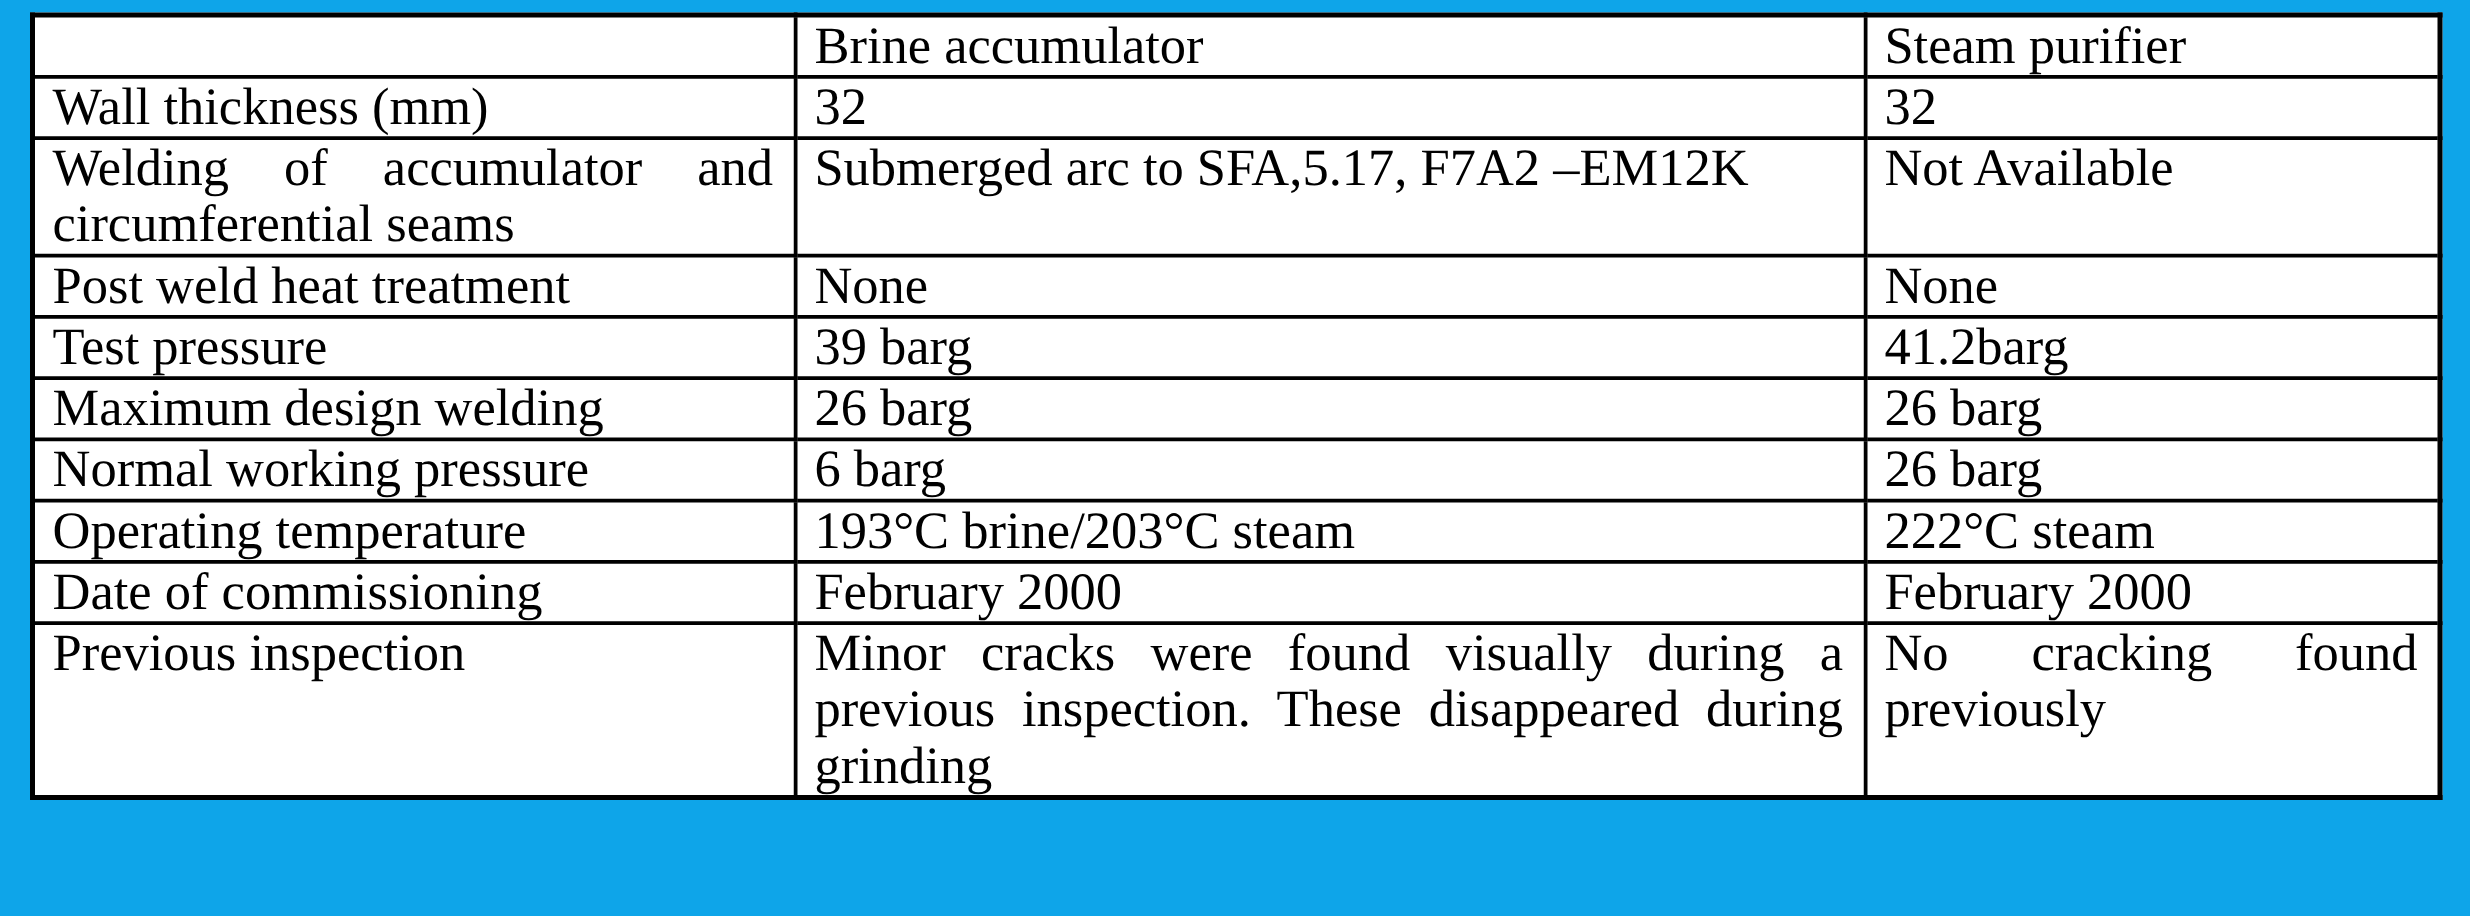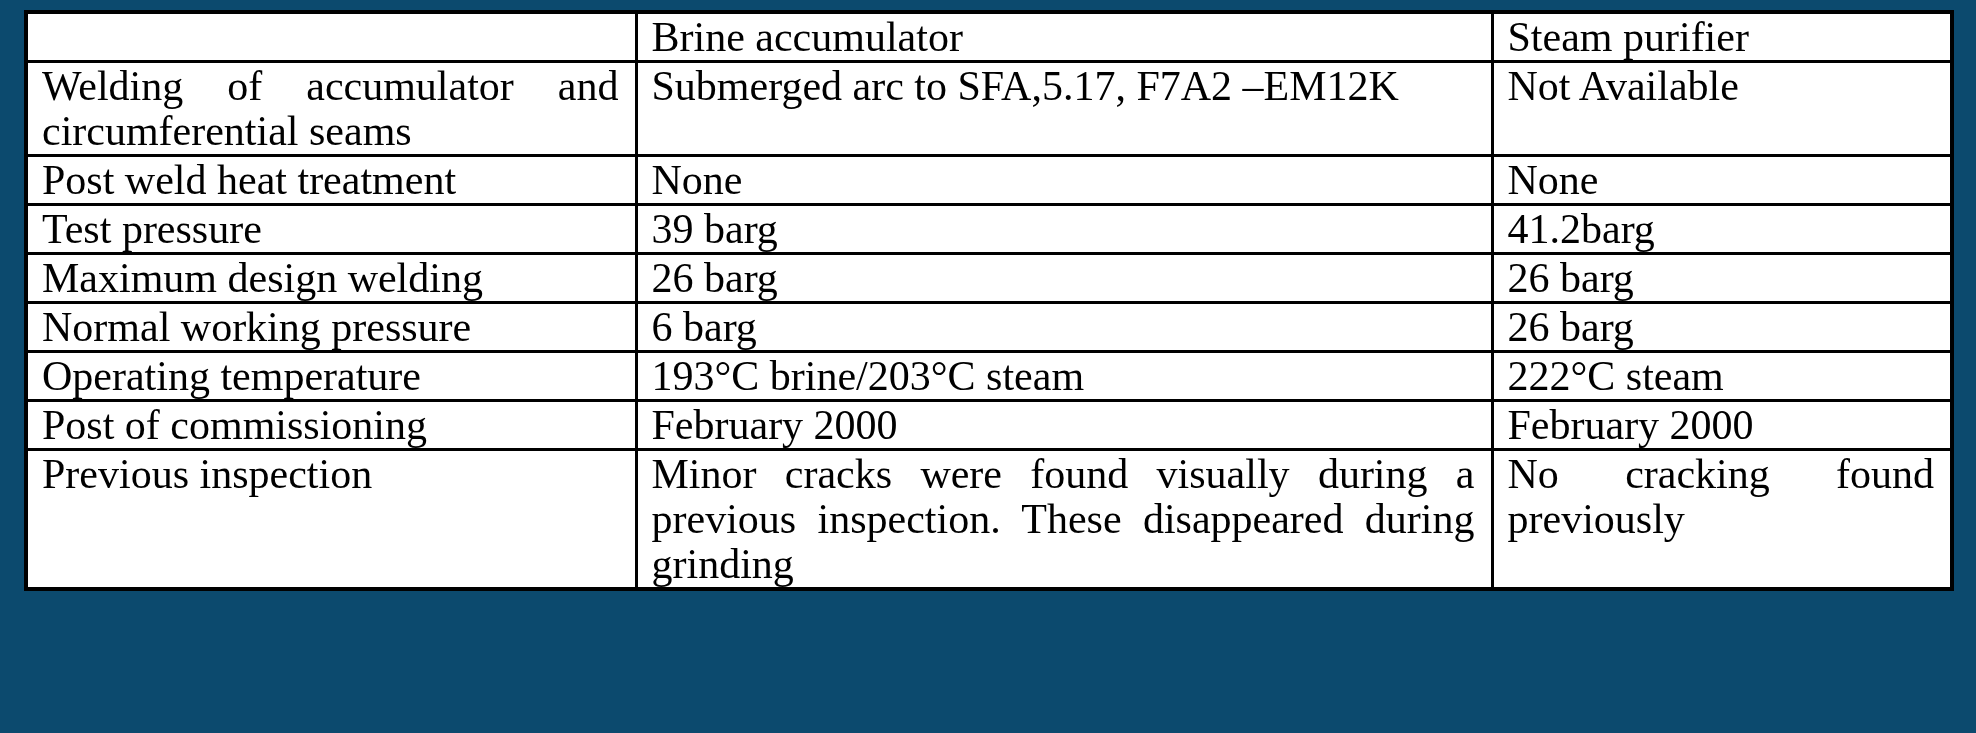--- a/index.html
+++ b/index.html
@@ -7,21 +7,21 @@
     padding: 0;
     background: #ffffff;
     width: 1976px;
     height: 733px;
     overflow: hidden;
   }
   .page {
     position: relative;
     width: 1976px;
     height: 733px;
-    background: #0c4a6e;
+    background: #0ea5e9;
   }
   table.specs {
     position: absolute;
     left: 24px;
     top: 10px;
     width: 1926px;
     border-collapse: collapse;
     table-layout: fixed;
     background: #ffffff;
     font-family: "Liberation Serif", "DejaVu Serif", serif;
@@ -55,20 +55,25 @@
       <col class="c1">
         <col class="c2">
         <col class="c3">
     </colgroup>
     <tbody>
       <tr class="r-single">
         <td></td>
         <td>Brine accumulator</td>
         <td>Steam purifier</td>
       </tr>
+      <tr class="r-single">
+        <td>Wall thickness (mm)</td>
+        <td>32</td>
+        <td>32</td>
+      </tr>
       <tr class="r-tall-a">
         <td>Welding of accumulator and circumferential seams</td>
         <td>Submerged arc to SFA,5.17, F7A2 –EM12K</td>
         <td>Not Available</td>
       </tr>
       <tr class="r-single">
         <td>Post weld heat treatment</td>
         <td>None</td>
         <td>None</td>
       </tr>
@@ -86,21 +91,21 @@
         <td>Normal working pressure</td>
         <td>6 barg</td>
         <td>26 barg</td>
       </tr>
       <tr class="r-single">
         <td>Operating temperature</td>
         <td>193°C brine/203°C steam</td>
         <td>222°C steam</td>
       </tr>
       <tr class="r-single">
-        <td>Post of commissioning</td>
+        <td>Date of commissioning</td>
         <td>February 2000</td>
         <td>February 2000</td>
       </tr>
       <tr class="r-tall-c">
         <td>Previous inspection</td>
         <td>Minor cracks were found visually during a previous inspection. These disappeared during grinding</td>
         <td>No cracking found previously</td>
       </tr>
 
     </tbody>

